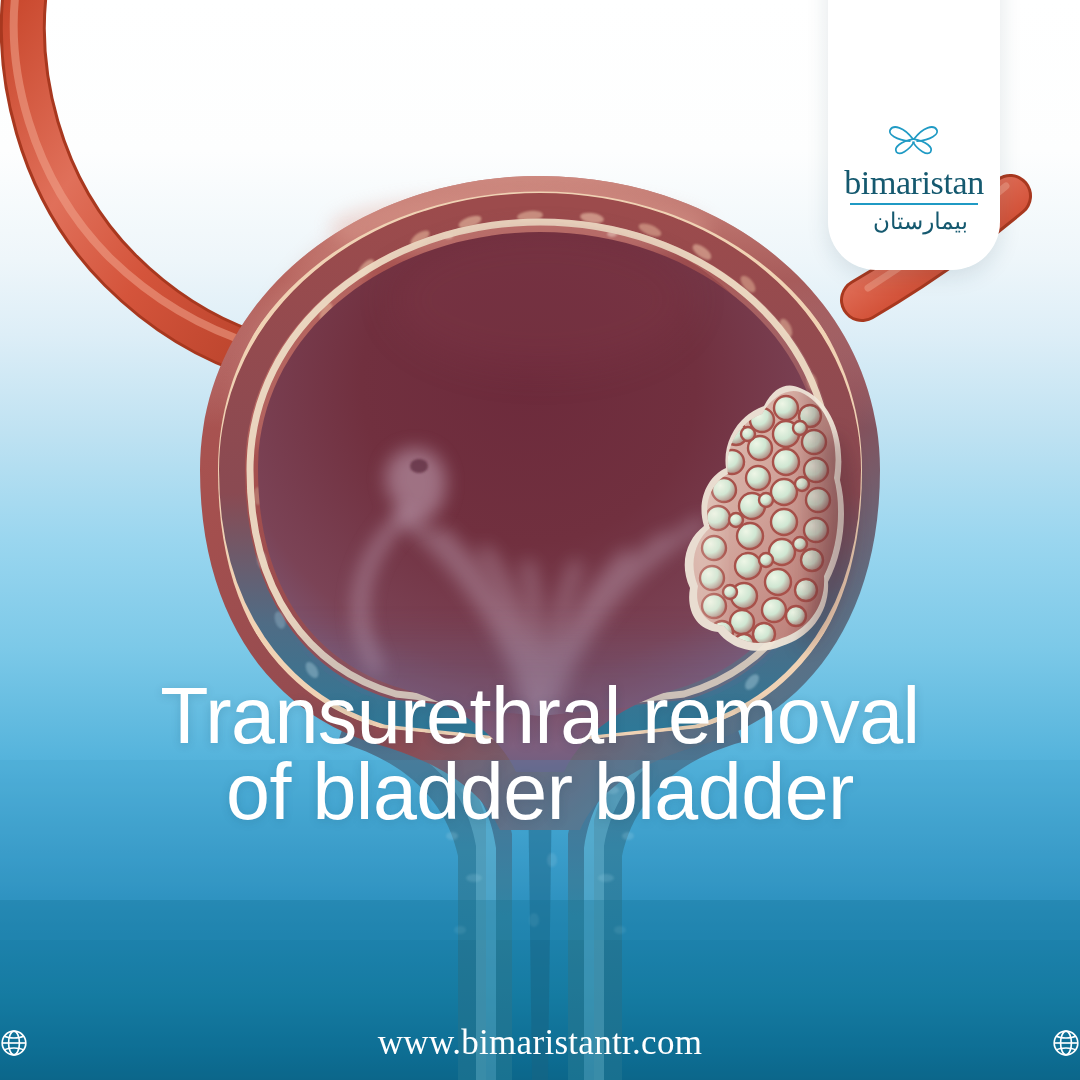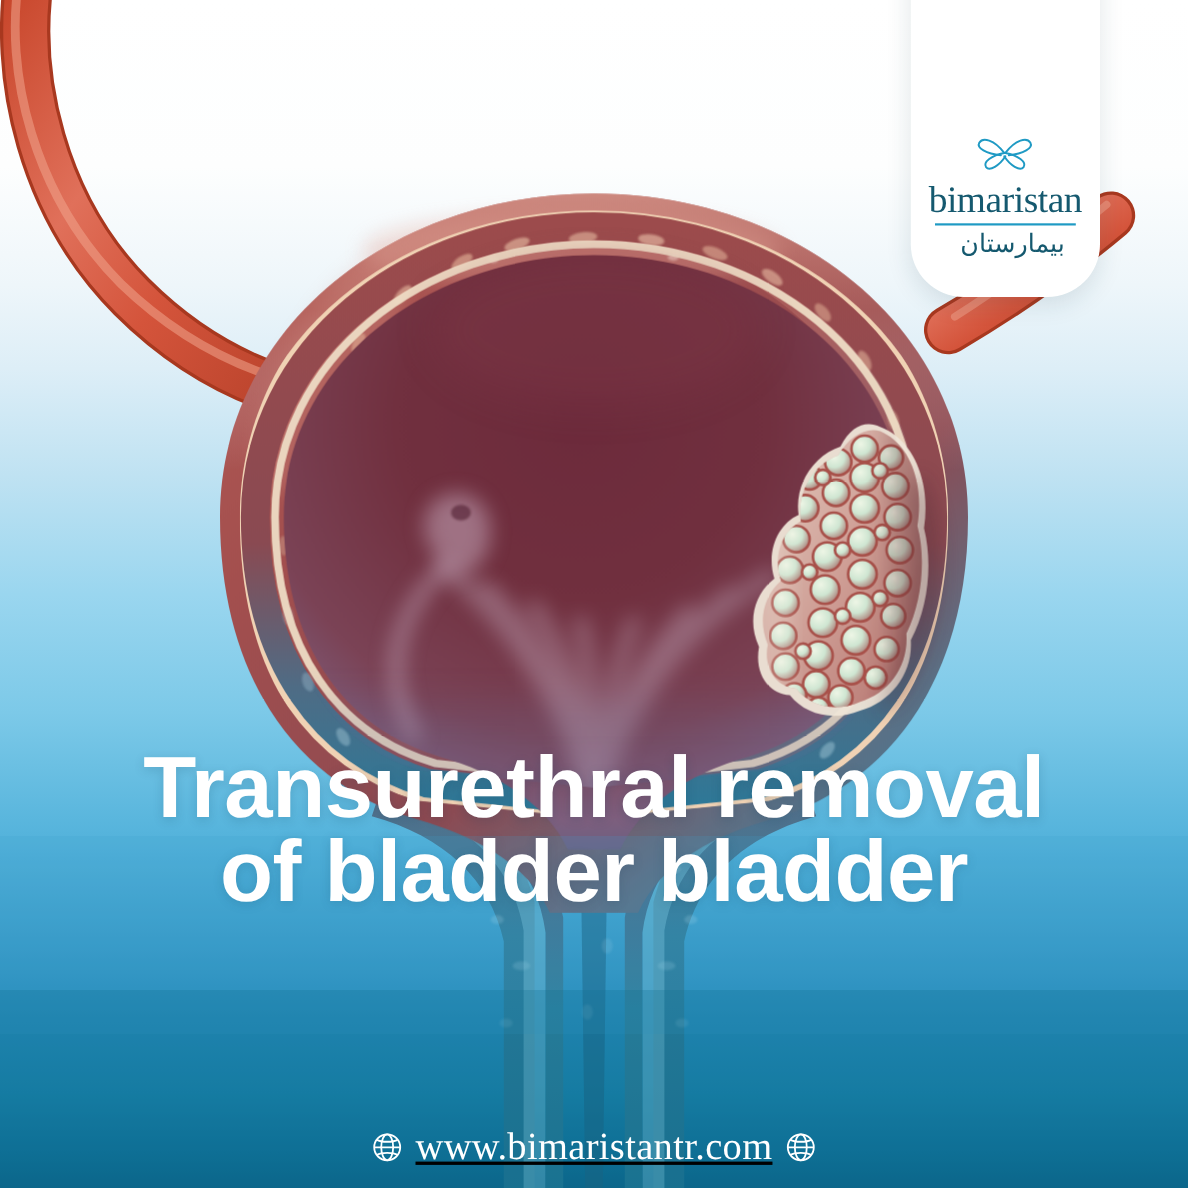--- a/index.html
+++ b/index.html
@@ -48,31 +48,31 @@
   }
   .logo-rule{width:128px;height:2px;background:#1f9ac4;margin:3px 0 2px;}
   .logo-ar{
     font-size:23px;color:#15596f;direction:rtl;letter-spacing:1px;line-height:1.25;margin-left:13px;
   }
 
   
   .title{
     position:absolute;left:0;right:0;top:678px;
     text-align:center;color:#ffffff;
-    font-size:79px;line-height:.96;font-weight:700;
+    font-size:79px;line-height:.96;font-weight:400;
     letter-spacing:-.5px;
     text-shadow:0 2px 10px rgba(10,60,90,.18);
     padding:0 40px;box-sizing:border-box;
   }
   .title-line{display:block;}
 
   
   .footer{
     position:absolute;left:0;right:0;bottom:17px;
-    display:flex;align-items:center;justify-content:center;gap:12px;text-decoration:underline;
+    display:flex;align-items:center;justify-content:space-between;gap:12px;
   }
   .footer-url{
     font-family:"Liberation Serif",serif;
     font-size:35px;color:#ffffff;letter-spacing:.3px;
   }
   .globe{width:28px;height:28px;display:block;}
 </style>
 </head>
 <body>
 

